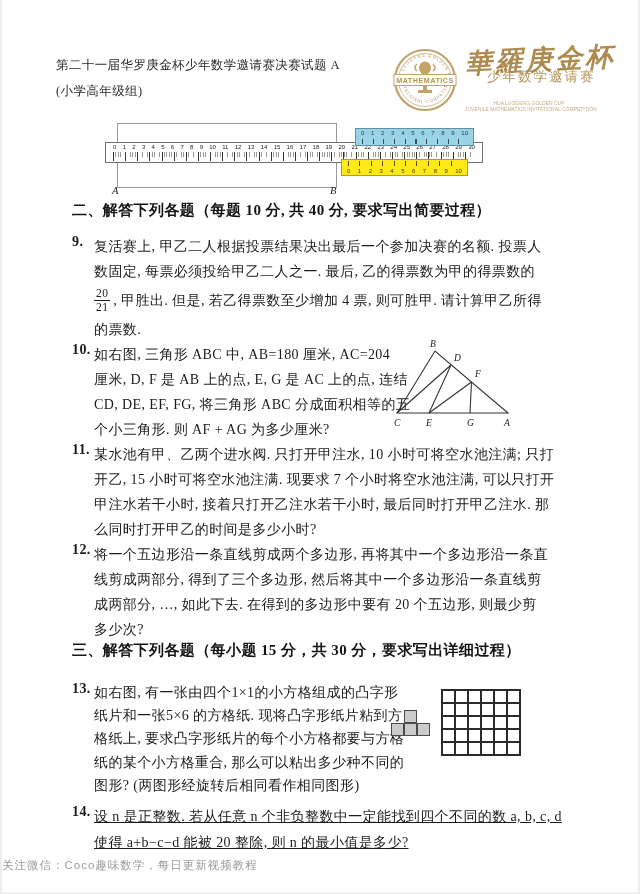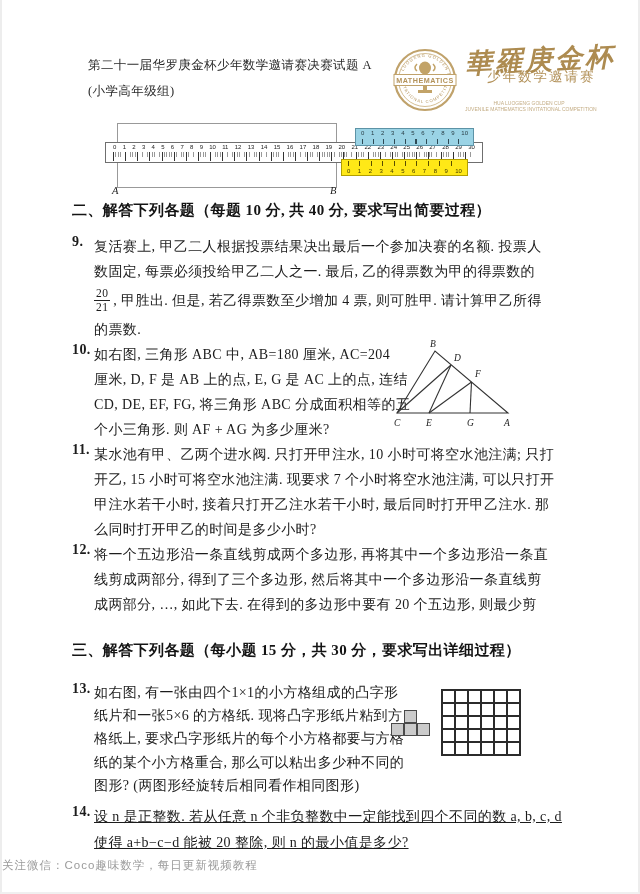--- a/index.html
+++ b/index.html
@@ -1,21 +1,21 @@
 <!DOCTYPE html>
 <html><head>
 <meta charset="utf-8">
 <style>
   html,body{margin:0;padding:0;}
   body{width:640px;height:894px;background:#fff;font-family:"Liberation Serif","DejaVu Serif",serif;color:#1c1c1c;}
   .page{position:relative;width:640px;height:894px;overflow:hidden;background:#fff;
         border-left:2px solid #ededed;border-right:2px solid #ededed;border-bottom:2px solid #f0f0f0;box-sizing:border-box;}
 
   
-  .hdr{position:absolute;left:86px;top:57px;font-size:12.5px;letter-spacing:.4px;color:#2a2a2a;}
+  .hdr{position:absolute;left:54px;top:57px;font-size:12.5px;letter-spacing:.4px;color:#2a2a2a;}
   .hdr .t2{margin-top:9px;}
 
   
   .logo{position:absolute;left:383px;top:40px;width:210px;height:84px;color:#b3925a;}
   .medal{position:absolute;left:8px;top:8px;width:64px;height:64px;}
   .callig{position:absolute;left:80px;top:2px;font-size:27px;font-weight:700;letter-spacing:3px;transform:rotate(-3deg);font-style:italic;color:#ad8b50;white-space:nowrap;}
   .logo-cn{position:absolute;left:102px;top:28px;font-size:13.5px;letter-spacing:2px;color:#b3925a;white-space:nowrap;}
   .logo-en{position:absolute;left:80px;top:60px;width:128px;text-align:center;font-family:"Liberation Sans",sans-serif;font-size:5px;line-height:6px;color:#c4ad85;white-space:nowrap;}
 
   
@@ -241,20 +241,21 @@
         <div class="tline">么同时打开甲乙的时间是多少小时?</div>
       </div>
   </div>
 
   <div class="problem p12">
     <span class="pnum">12.</span>
     <div class="ptext">
         <div class="tline">将一个五边形沿一条直线剪成两个多边形, 再将其中一个多边形沿一条直</div>
         <div class="tline">线剪成两部分, 得到了三个多边形, 然后将其中一个多边形沿一条直线剪</div>
         <div class="tline">成两部分, …, 如此下去. 在得到的多边形中要有 20 个五边形, 则最少剪</div>
+        <div class="tline">多少次?</div>
       </div>
   </div>
 
   <div class="sec-head sec3">
     <span>三、解答下列各题</span><span>（每小题 15 分，共 30 分，要求写出详细过程）</span>
   </div>
 
   <div class="problem p13">
     <span class="pnum">13.</span>
     <div class="ptext">

